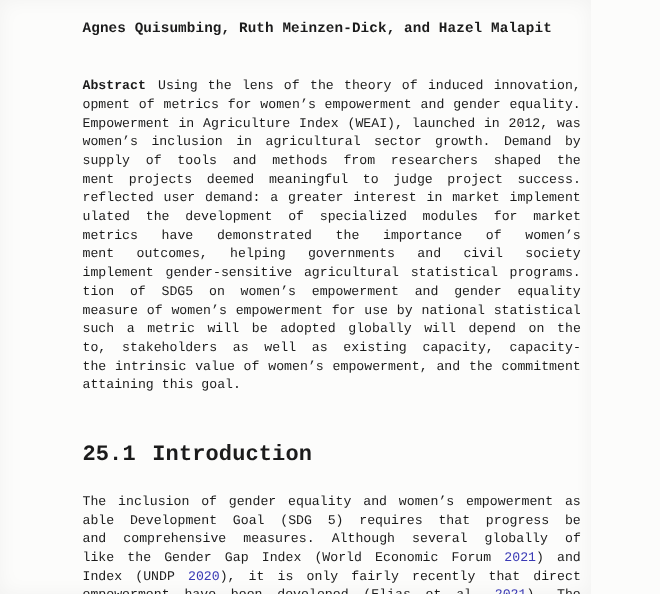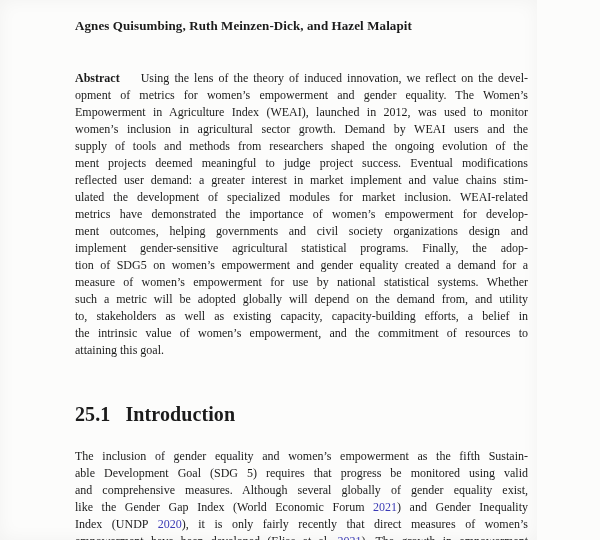--- a/index.html
+++ b/index.html
@@ -8,21 +8,21 @@
     width: 600px;
     height: 540px;
     overflow: hidden;
     background: var(--page-bg, #fcfcfb);
   }
   .page {
     position: relative;
     width: 537px;
     height: 540px;
     background: var(--page-bg, #fcfcfb);
-    font-family: Liberation Serif, serif;
+    font-family: Liberation Mono, monospace;
     color: var(--text-color, #1b1b1b);
     box-shadow: inset 0 0 18px rgba(0,0,0,0.045);
   }
   .col {
     position: absolute;
     left: 75px;
     width: 453px;
   }
   .authors {
     top: 18px;
@@ -42,21 +42,21 @@
     text-align: justify;
     text-align-last: justify;
     text-justify: inter-word;
     overflow: hidden;
   }
   .tline.endline {
     text-align-last: left;
   }
   .abslabel {
     font-weight: bold;
-    margin-right: 21px;
+    margin-right: 11px;
   }
   .heading {
     top: 404px;
     margin: 0;
     font-size: 20px;
     font-weight: bold;
     line-height: 20px;
     letter-spacing: 0.1px;
   }
   .heading .num {

